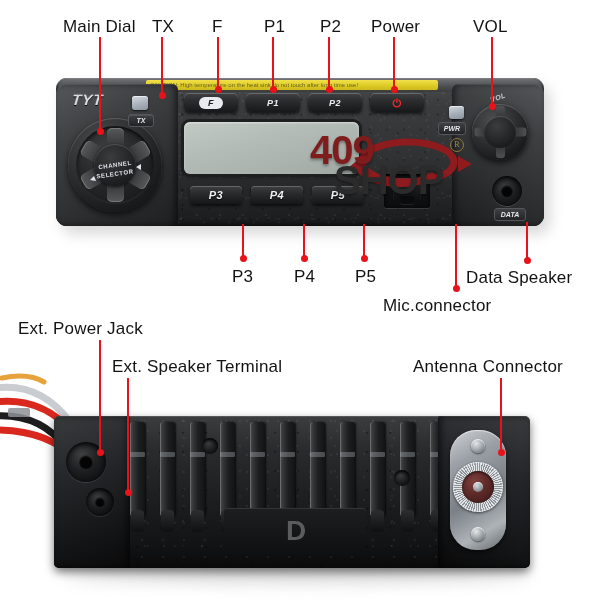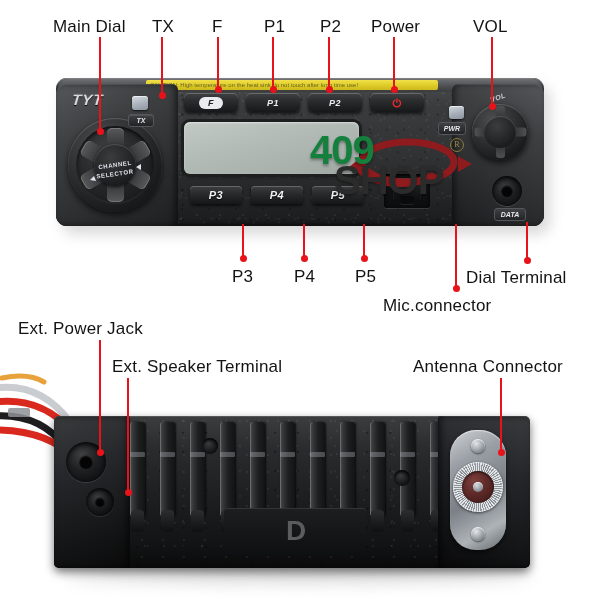--- a/index.html
+++ b/index.html
@@ -284,21 +284,21 @@
 
   
   .wm409{
     position:absolute;left:300px;top:128px;width:190px;height:72px;
     pointer-events:none;
   }
   .wm409 .t409{
     position:absolute;left:10px;top:0;
     font-family:"Liberation Sans", sans-serif;
     font-size:40px;font-weight:700;
-    color:#15803d;
+    color:#7f1d1d;
     letter-spacing:-1px;
     text-shadow:0 2px 3px rgba(0,0,0,.35);
   }
   .wm409 .tshop{
     position:absolute;left:34px;top:30px;
     font-family:"Liberation Sans", sans-serif;
     font-size:40px;font-weight:700;
     color:#2b2b2b;
     letter-spacing:-1px;
     text-shadow:0 2px 3px rgba(0,0,0,.35);
@@ -607,21 +607,21 @@
     <div class="ru-leftplate">
       <div class="pwr-jack"></div>
       <div class="spk-jack"></div>
     </div>
   </div>
 
 
   <div id="callout-layer">
       <div class="callout-line" style="left: 99px; top: 37px; height: 94px;"></div>
       <div class="callout-dot" style="left: 96.5px; top: 127.5px;"></div>
-      <div class="callout-label" style="left: 53px; top: 18px;">Main Dial</div>
+      <div class="callout-label" style="left: 63px; top: 18px;">Main Dial</div>
       <div class="callout-line" style="left: 161px; top: 37px; height: 58px;"></div>
       <div class="callout-dot" style="left: 158.5px; top: 91.5px;"></div>
       <div class="callout-label" style="left: 152px; top: 18px;">TX</div>
       <div class="callout-line" style="left: 217px; top: 37px; height: 52px;"></div>
       <div class="callout-dot" style="left: 214.5px; top: 85.5px;"></div>
       <div class="callout-label" style="left: 212px; top: 18px;">F</div>
       <div class="callout-line" style="left: 272px; top: 37px; height: 52px;"></div>
       <div class="callout-dot" style="left: 269.5px; top: 85.5px;"></div>
       <div class="callout-label" style="left: 264px; top: 18px;">P1</div>
       <div class="callout-line" style="left: 328px; top: 37px; height: 52px;"></div>
@@ -640,21 +640,21 @@
       <div class="callout-dot" style="left: 300.5px; top: 254.5px;"></div>
       <div class="callout-label" style="left: 294px; top: 268px;">P4</div>
       <div class="callout-line" style="left: 363px; top: 224px; height: 34px;"></div>
       <div class="callout-dot" style="left: 360.5px; top: 254.5px;"></div>
       <div class="callout-label" style="left: 355px; top: 268px;">P5</div>
       <div class="callout-line" style="left: 455px; top: 224px; height: 64px;"></div>
       <div class="callout-dot" style="left: 452.5px; top: 284.5px;"></div>
       <div class="callout-label" style="left: 383px; top: 297px;">Mic.connector</div>
       <div class="callout-line" style="left: 526px; top: 222px; height: 38px;"></div>
       <div class="callout-dot" style="left: 523.5px; top: 256.5px;"></div>
-      <div class="callout-label" style="left: 466px; top: 269px;">Dial Terminal</div>
+      <div class="callout-label" style="left: 466px; top: 269px;">Data Speaker</div>
       <div class="callout-line" style="left: 99px; top: 340px; height: 112px;"></div>
       <div class="callout-dot" style="left: 96.5px; top: 448.5px;"></div>
       <div class="callout-label" style="left: 18px; top: 320px;">Ext. Power Jack</div>
       <div class="callout-line" style="left: 127px; top: 378px; height: 114px;"></div>
       <div class="callout-dot" style="left: 124.5px; top: 488.5px;"></div>
       <div class="callout-label" style="left: 112px; top: 358px;">Ext. Speaker Terminal</div>
       <div class="callout-line" style="left: 500px; top: 378px; height: 74px;"></div>
       <div class="callout-dot" style="left: 497.5px; top: 448.5px;"></div>
       <div class="callout-label" style="left: 413px; top: 358px;">Antenna Connector</div>
     </div>

